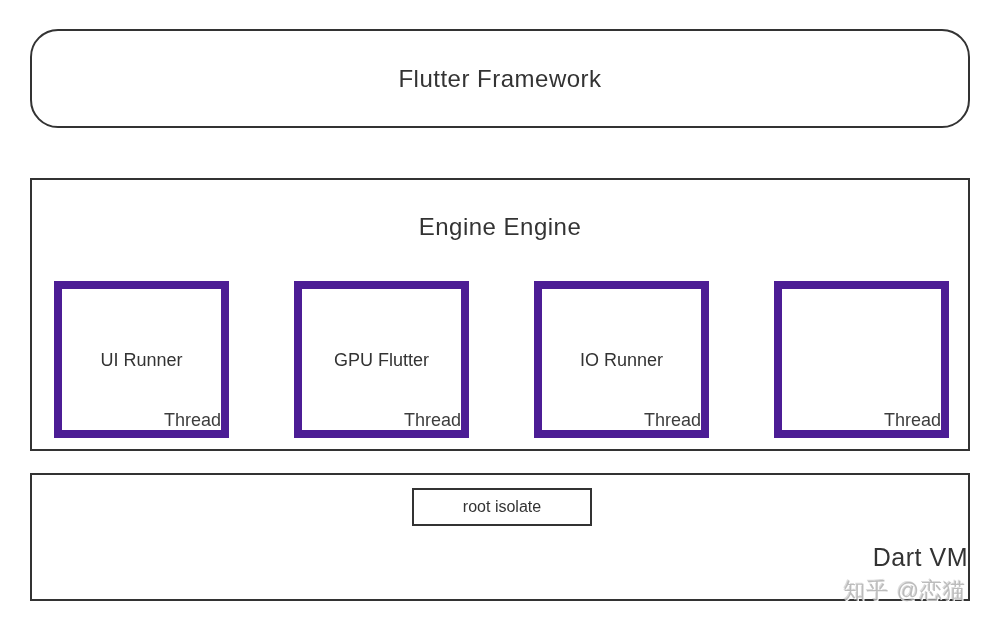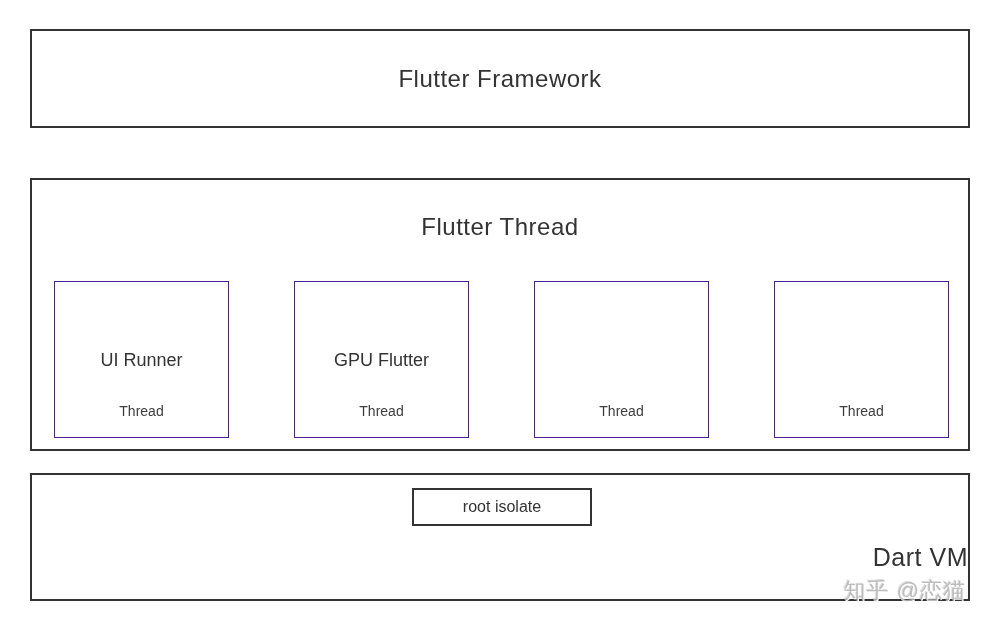--- a/index.html
+++ b/index.html
@@ -27,20 +27,21 @@
     background: #ffffff;
   }
 
   
   .framework-box {
     top: 29px;
     height: 99px;
     display: flex;
     align-items: center;
     justify-content: center;
+    border-radius: 28px;
   }
   .big-title {
     font-size: 24px;
     letter-spacing: 0.5px;
     color: #333333;
   }
 
   
   .engine-box {
     top: 178px;
@@ -61,40 +62,40 @@
     left: 22px;
     right: 19px;
     height: 157px;
     display: flex;
     justify-content: space-between;
   }
   .runner-box {
     position: relative;
     width: 175px;
     height: 157px;
-    border: 1px solid #4c1d95;
+    border: 8px solid #4c1d95;
     background: #ffffff;
   }
   .runner-name {
     position: absolute;
     top: 50%;
     left: 0;
     width: 100%;
     transform: translateY(-50%);
     text-align: center;
     font-size: 18px;
     color: #333333;
   }
   .runner-sub {
     position: absolute;
     top: 121px;
     left: 0;
     width: 100%;
-    text-align: center;
-    font-size: 14px;
+    text-align: right;
+    font-size: 18px;
     color: #3d3d3d;
   }
 
   
   .dartvm-box {
     top: 473px;
     height: 128px;
     text-decoration: underline;
   }
   .isolate-box {
@@ -137,34 +138,35 @@
 </head>
 <body>
 
 <div class="canvas">
 
   <div class="outer-box framework-box">
     <div class="big-title">Flutter Framework</div>
   </div>
 
   <div class="outer-box engine-box">
-    <div class="engine-title">Flutter Thread</div>
+    <div class="engine-title">Engine Engine</div>
     <div class="runners-row">
 
       <div class="runner-box">
         <div class="runner-name">UI Runner</div>
         <div class="runner-sub">Thread</div>
       </div>
 
       <div class="runner-box">
         <div class="runner-name">GPU Flutter</div>
         <div class="runner-sub">Thread</div>
       </div>
 
       <div class="runner-box">
+        <div class="runner-name">IO Runner</div>
         <div class="runner-sub">Thread</div>
       </div>
 
       <div class="runner-box">
         <div class="runner-sub">Thread</div>
       </div>
 
     </div>
   </div>
 

